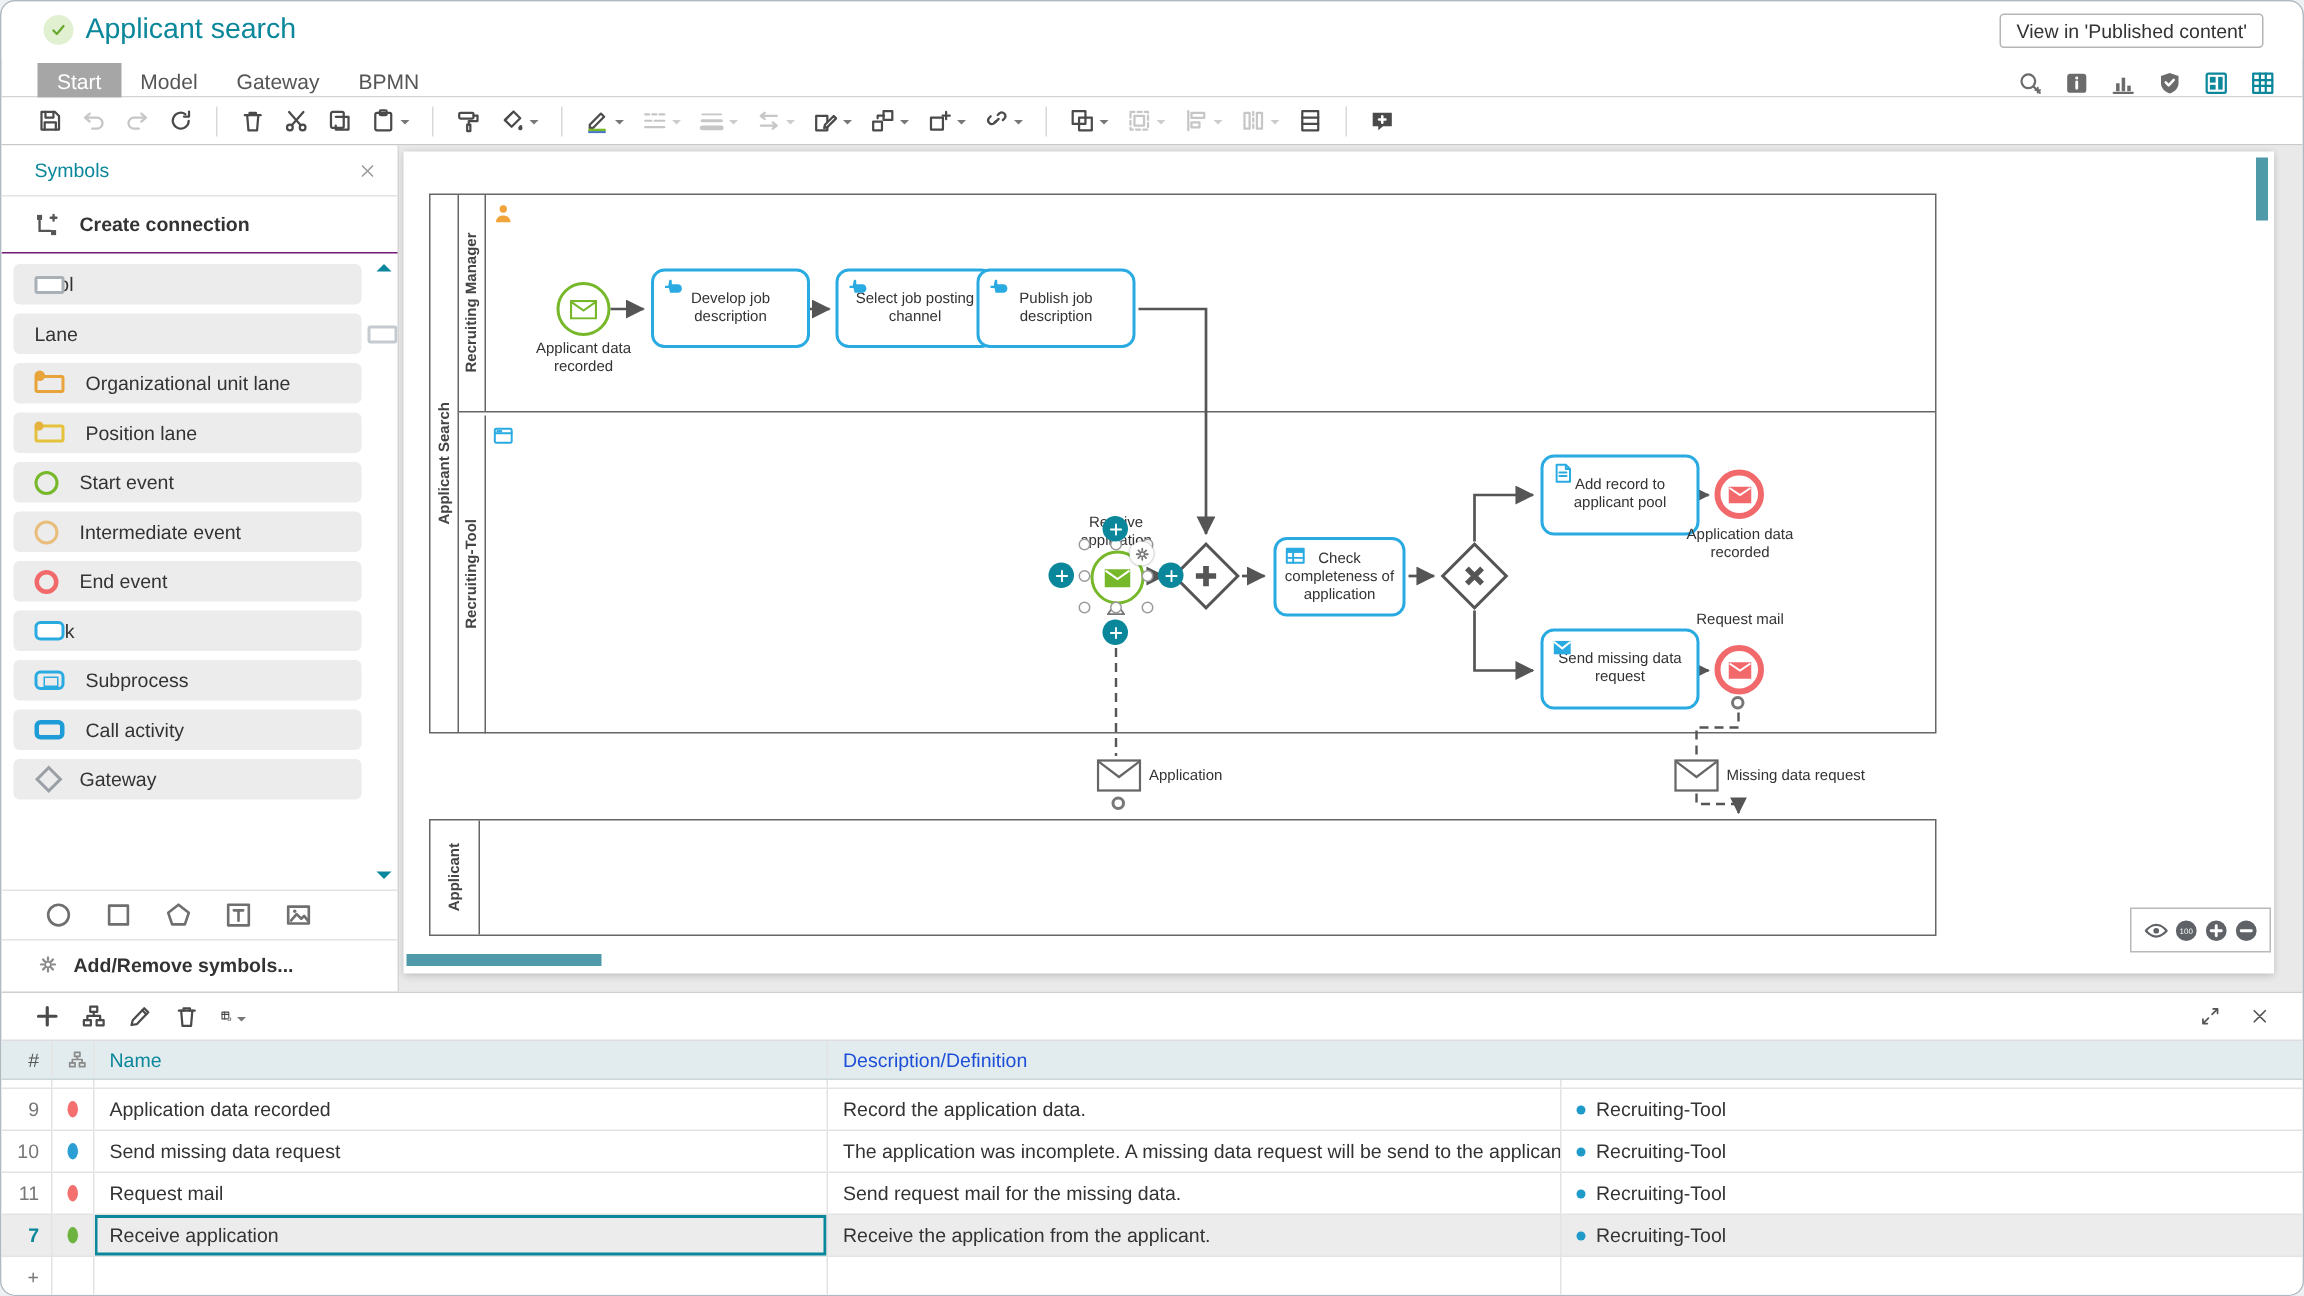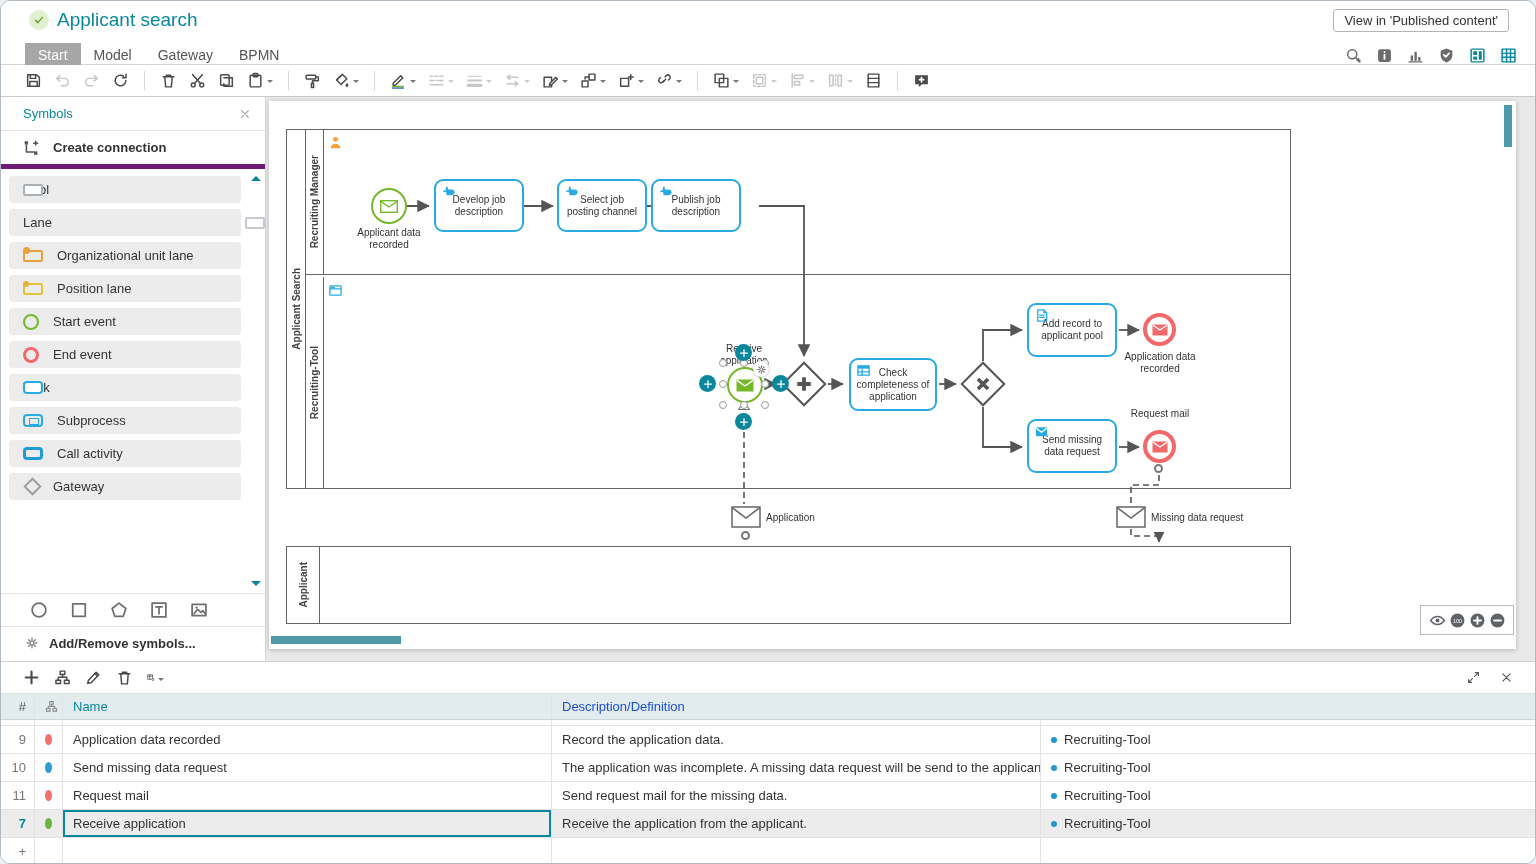--- a/index.html
+++ b/index.html
@@ -40,21 +40,21 @@
 
   
   .main{position:absolute;left:0;top:96px;right:0;height:564px;background:#e9e9e9}
 
   
   .sidebar{position:absolute;left:0;top:0;width:265px;height:100%;background:#fff;border-right:1px solid #d7d7d7}
   .sb-head{height:34px;display:flex;align-items:center;padding:0 14px 0 22px;border-bottom:1px solid #e4e4e4}
   .sb-title{font-size:13px;color:var(--accent)}
   .sb-close{margin-left:auto;color:#9a9a9a;width:12px;height:12px;cursor:pointer}
   .sb-close svg{width:12px;height:12px}
-  .sb-create{height:38px;display:flex;align-items:center;gap:12px;padding-left:22px;border-bottom:5px solid #701a75;cursor:pointer}
+  .sb-create{height:38px;display:flex;align-items:center;gap:12px;padding-left:22px;border-bottom:1px solid #701a75;cursor:pointer}
   .sb-create .cicon{width:18px;height:18px;color:#555}
   .sb-create .cicon svg{width:18px;height:18px}
   .sb-create span.lbl{font-size:13px;font-weight:bold;color:#333}
   .sb-list{position:relative;height:424px;overflow:hidden;padding:7px 0 0 8px}
   .sitem{width:232px;height:27px;background:#ececec;border-radius:4px;margin-bottom:6px;display:flex;align-items:center;gap:14px;padding-left:14px;cursor:pointer}
   .sitem .slbl{font-size:13px;color:#333}
   .si{display:inline-block;position:relative;flex:0 0 auto}
   .si.pool{width:20px;height:12px;border:2px solid #a9b0b6;border-radius:2px}
   .si.lane{width:20px;height:12px;border:2px solid #c4cacf;border-radius:2px}
   .si.org-unit-lane{width:20px;height:12px;border:2px solid #e9a33b;border-radius:2px}
@@ -86,21 +86,21 @@
   
   .canvas{position:absolute;left:268px;top:4px;width:1247px;height:548px;background:#fff;box-shadow:0 1px 5px rgba(0,0,0,.22)}
   .pool{position:absolute;border:1.5px solid #666;background:#fff}
   .pool-title{position:absolute;left:0;top:0;bottom:0;border-right:1.5px solid #666;display:flex;align-items:center;justify-content:center}
   .lane{position:absolute;right:0}
   .lane-title{position:absolute;left:0;top:0;bottom:0;width:18px;border-right:1.5px solid #666;display:flex;align-items:center;justify-content:center}
   .vtext{writing-mode:vertical-rl;transform:rotate(180deg);font-size:10px;font-weight:600;color:#444;white-space:nowrap}
   .lane-ic{position:absolute;width:15px;height:15px}
   .lane-ic svg{width:15px;height:15px}
 
-  .task{position:absolute;width:90px;height:53px;border:2px solid var(--taskblue);border-radius:9px;background:#fff;display:flex;align-items:center;justify-content:center;text-align:center;font-size:10px;color:#333;line-height:1.2;padding:4px 5px;cursor:pointer}
+  .task{position:absolute;width:106px;height:53px;border:2px solid var(--taskblue);border-radius:9px;background:#fff;display:flex;align-items:center;justify-content:center;text-align:center;font-size:10px;color:#333;line-height:1.2;padding:4px 5px;cursor:pointer}
   .task .tl{position:absolute;top:3px;left:5px;width:15px;height:15px;color:var(--taskblue)}
   .task .tl svg{width:15px;height:15px}
   .event{position:absolute;border-radius:50%;background:#fff;display:flex;align-items:center;justify-content:center;cursor:pointer}
   .ev-start{width:36px;height:36px;border:2.5px solid var(--green)}
   .ev-end{width:33px;height:33px;border:4px solid var(--red)}
   .nlabel{position:absolute;font-size:10px;color:#333;text-align:center;line-height:1.2}
   .gw{position:absolute;width:32px;height:32px;border:2px solid #555;background:#fff;transform:rotate(45deg);cursor:pointer}
   .gwmark{position:absolute;width:32px;height:32px;display:flex;align-items:center;justify-content:center;color:#555;pointer-events:none}
   .gwmark svg{width:18px;height:18px}
 
@@ -531,20 +531,24 @@
             <span class="si org-unit-lane"></span>
             <span class="slbl">Organizational unit lane</span>
           </div>
           <div class="sitem">
             <span class="si position-lane"></span>
             <span class="slbl">Position lane</span>
           </div>
           <div class="sitem">
             <span class="si start-event"></span>
             <span class="slbl">Start event</span>
+          </div>
+          <div class="sitem">
+            <span class="si intermediate-event"></span>
+            <span class="slbl">Intermediate event</span>
           </div>
           <div class="sitem">
             <span class="si end-event"></span>
             <span class="slbl">End event</span>
           </div>
           <div class="sitem">
             <span class="si task"></span>
             <span class="slbl">Task</span>
           </div>
           <div class="sitem">

